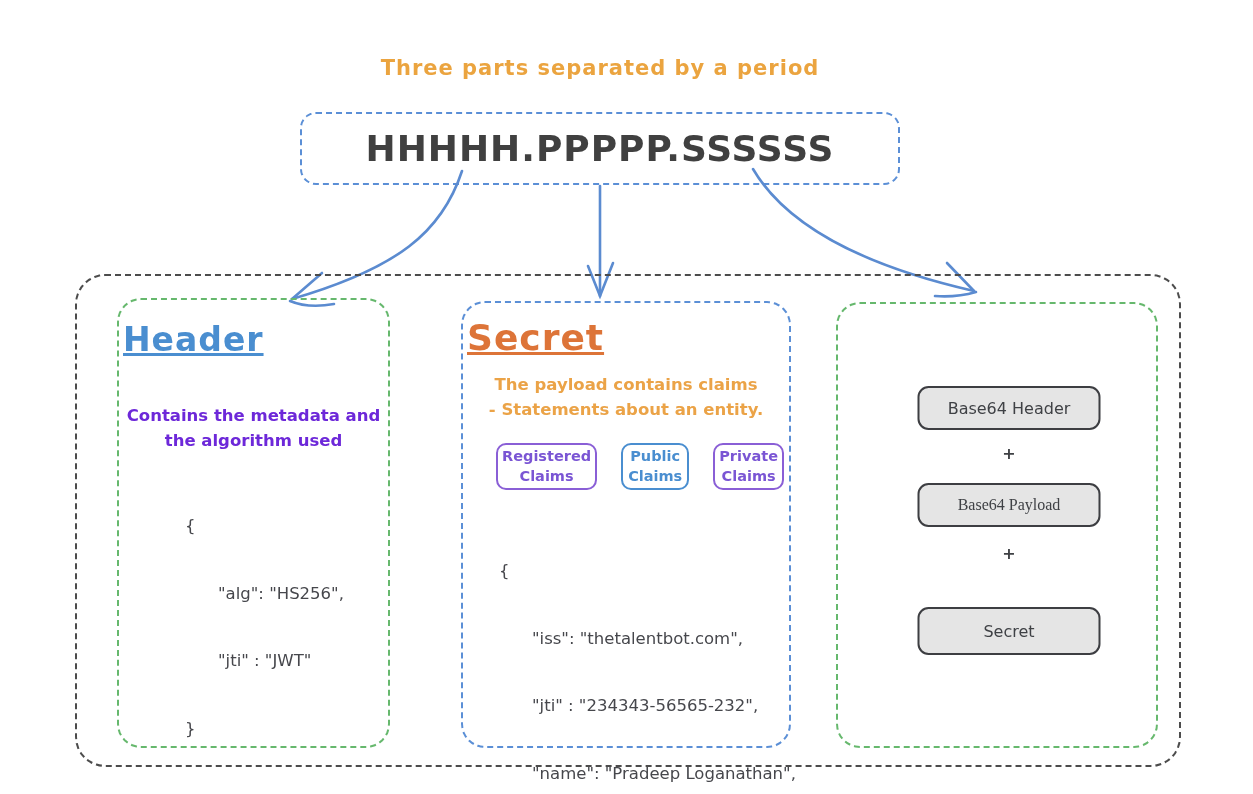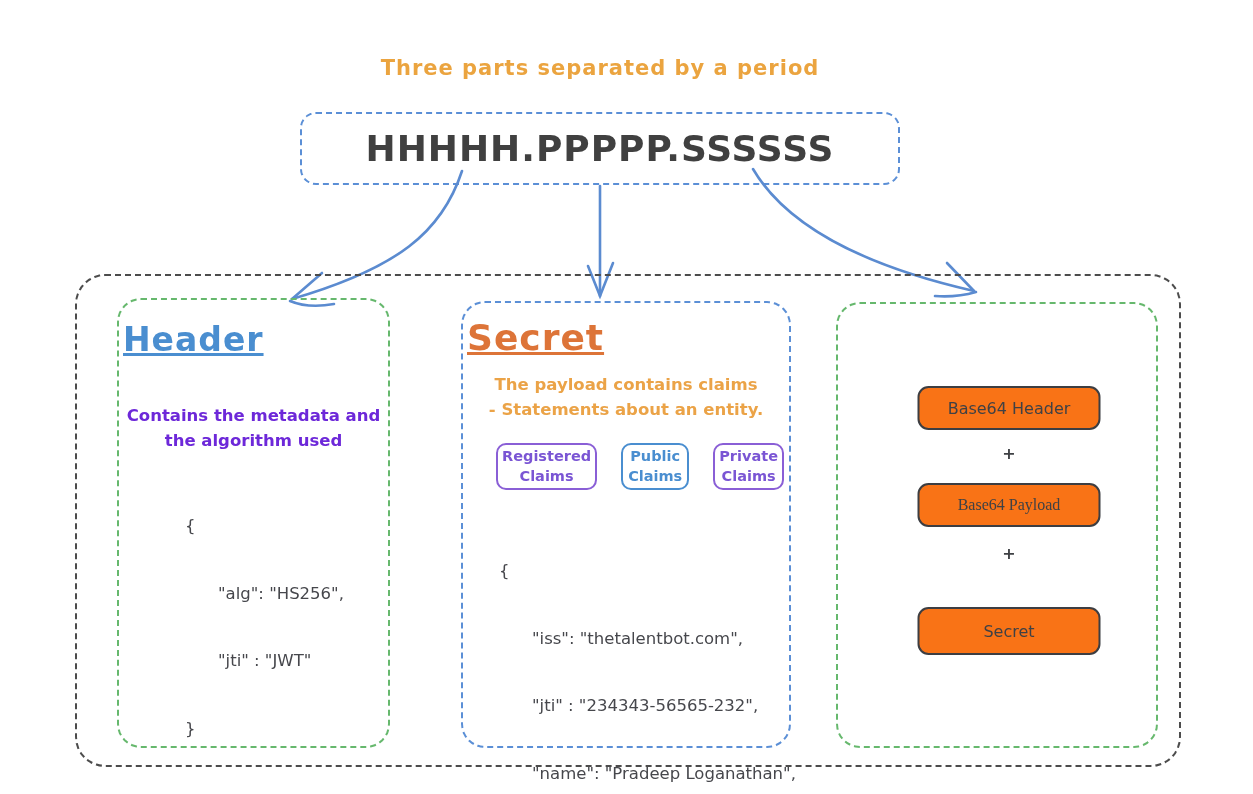--- a/index.html
+++ b/index.html
@@ -116,21 +116,21 @@
 
   
   .sig-box {
     position: absolute; left: 50%;
     transform: translateX(calc(-50% + 12px));
     width: 183px; height: 44px;
     border: 2px solid #3d3e42;
     border-radius: 11px;
     display: flex; align-items: center; justify-content: center;
     font-size: 16px; font-weight: 500; color: #3f4145;
-    background: #f97316;
+    background: #e5e5e5;
   }
   .sig-box-1 { top: 82px; }
   .sig-box-2 { top: 179px; font-family: Liberation Serif, serif; }
   .sig-box-3 { top: 268px; height: 48px; margin-top: 35px; }
   .plus-sign {
     position: absolute; left: 50%;
     transform: translateX(calc(-50% + 12px));
     font-size: 16px; font-weight: 600; color: #3f4145;
   }
   .plus-1 { top: 140px; }

